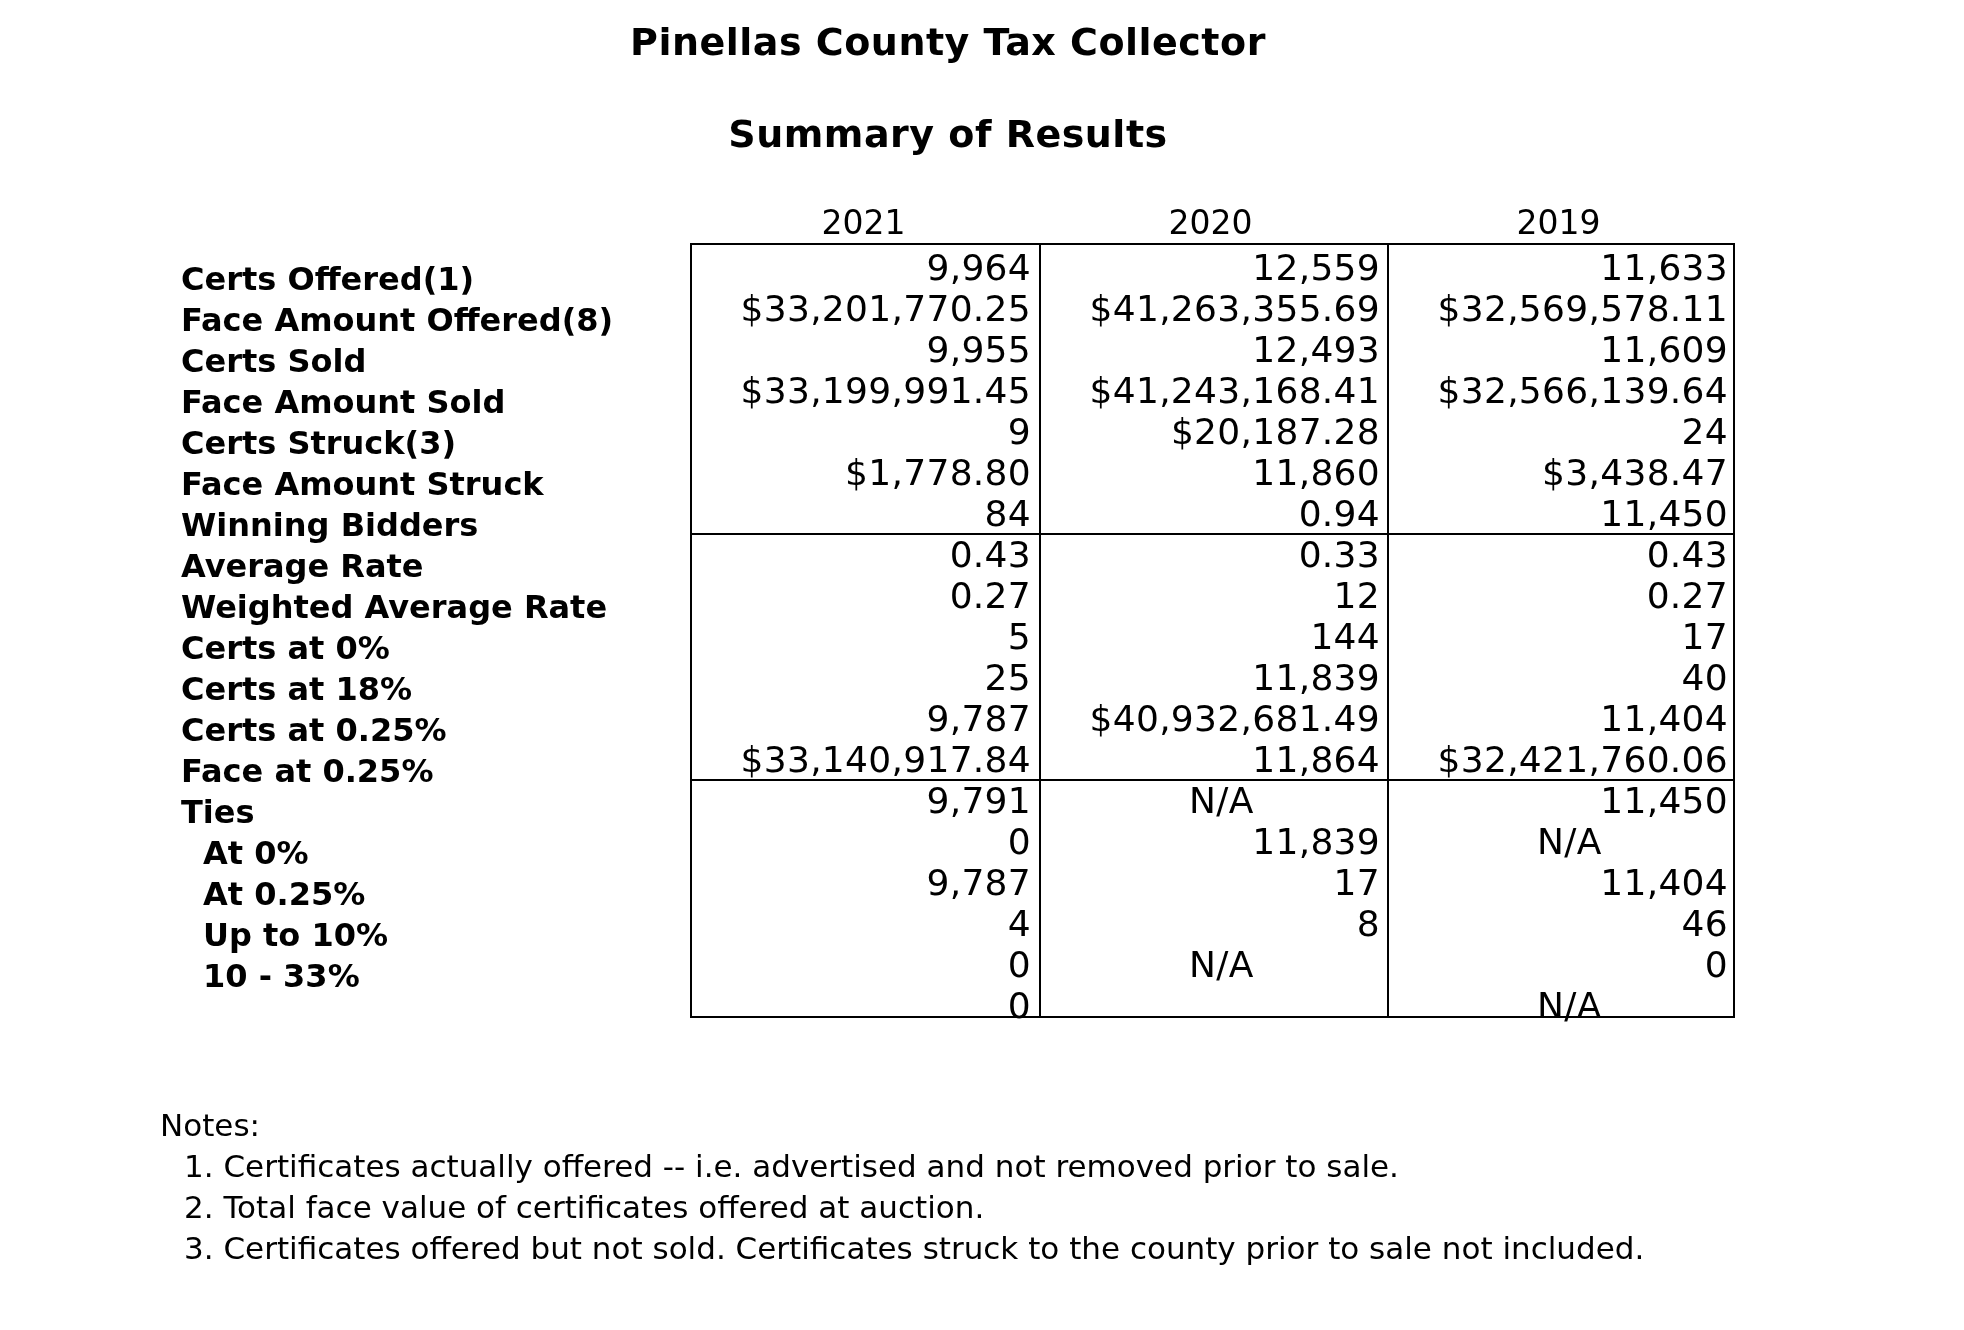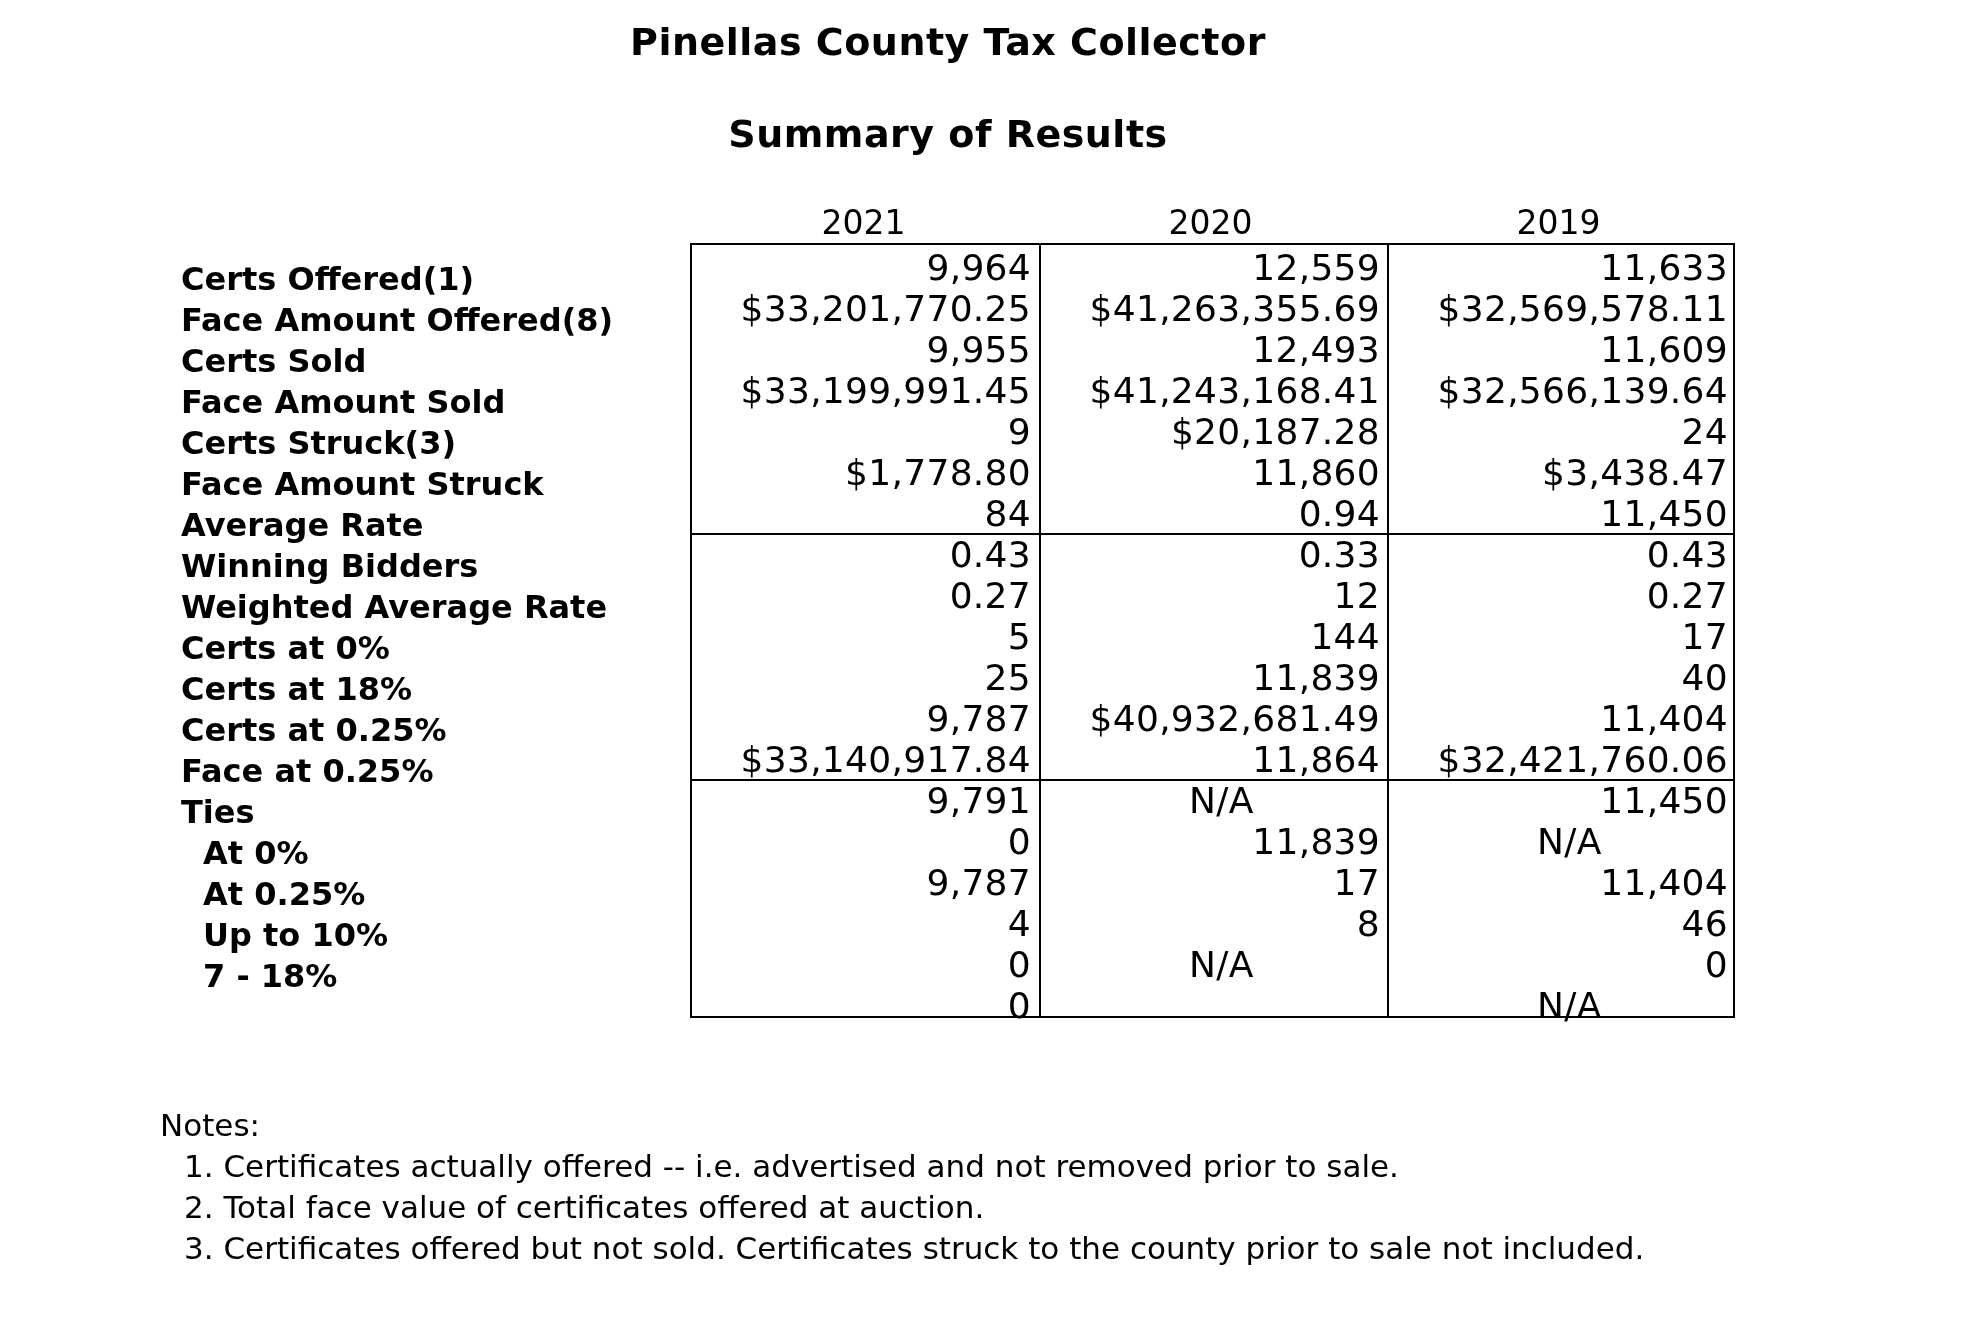--- a/index.html
+++ b/index.html
@@ -123,32 +123,32 @@
 <div class="year-header" style="left:1037px;">2020</div>
 <div class="year-header" style="left:1385px;">2019</div>
 
 <div class="labels" id="row-labels">
     <div class="label-row">Certs Offered(1)</div>
     <div class="label-row">Face Amount Offered(8)</div>
     <div class="label-row">Certs Sold</div>
     <div class="label-row">Face Amount Sold</div>
     <div class="label-row">Certs Struck(3)</div>
     <div class="label-row">Face Amount Struck</div>
+    <div class="label-row">Winning Bidders</div>
     <div class="label-row">Average Rate</div>
-    <div class="label-row">Winning Bidders</div>
     <div class="label-row">Weighted Average Rate</div>
     <div class="label-row">Certs at 0%</div>
     <div class="label-row">Certs at 18%</div>
     <div class="label-row">Certs at 0.25%</div>
     <div class="label-row">Face at 0.25%</div>
     <div class="label-row">Ties</div>
     <div class="label-row indent">At 0%</div>
     <div class="label-row indent">At 0.25%</div>
     <div class="label-row indent">Up to 10%</div>
-    <div class="label-row indent">7 - 18%</div>
+    <div class="label-row indent">10 - 33%</div>
   </div>
 
 <div class="data-table" id="data-table">
   <div class="col c0">
       <div class="cells" id="cells-0">
         <div class="cell">9,964</div>
         <div class="cell">$33,201,770.25</div>
         <div class="cell">9,955</div>
         <div class="cell">$33,199,991.45</div>
         <div class="cell">9</div>

